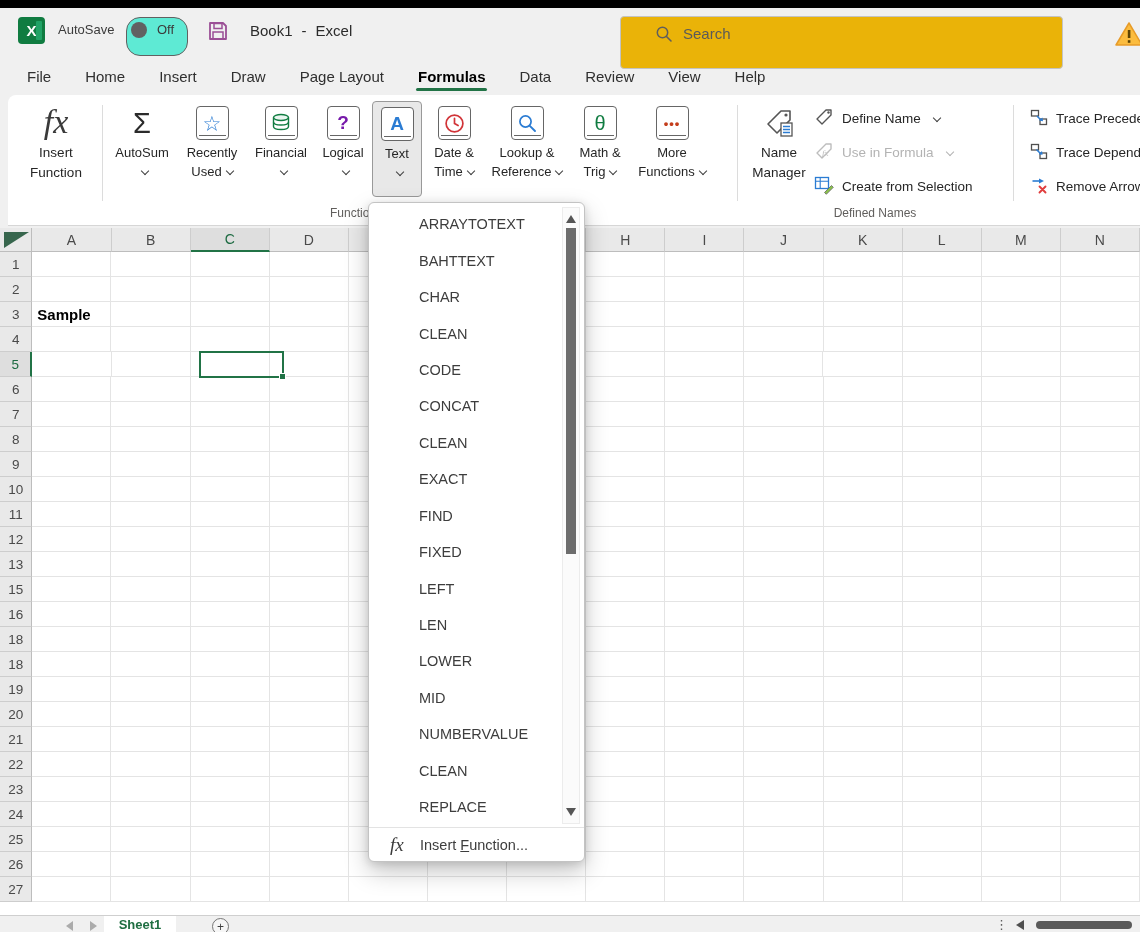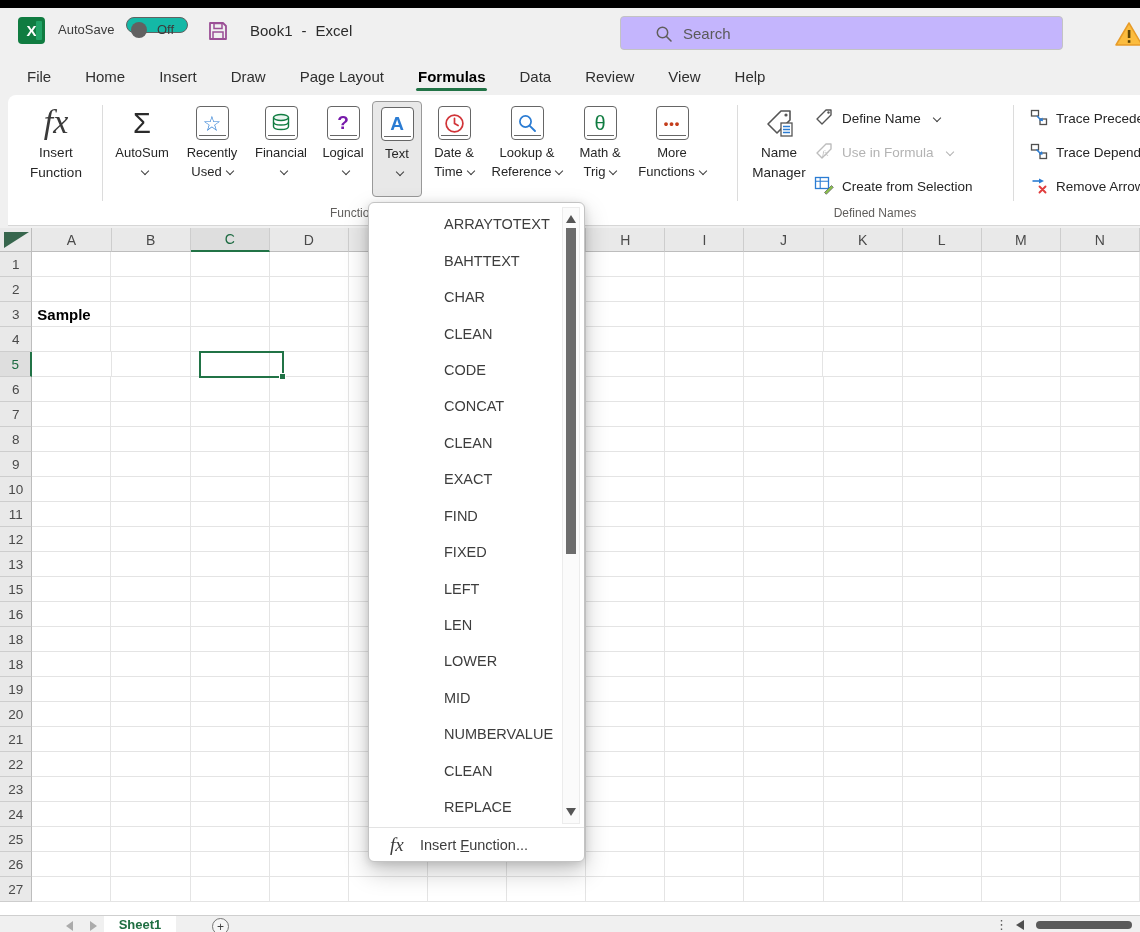--- a/index.html
+++ b/index.html
@@ -9,27 +9,27 @@
 
   
   .topstrip{position:absolute;left:0;top:0;width:1140px;height:8px;background:#000;}
 
   
   .titlebar{position:absolute;left:0;top:8px;width:1140px;height:50px;background:#f0f0f0;}
   .xlogo{position:absolute;left:18px;top:9px;width:27px;height:27px;background:#107c41;border-radius:4px;
          display:flex;align-items:center;justify-content:center;color:#fff;font-weight:bold;font-size:15px;}
   .xlogo::after{content:"";position:absolute;right:3px;top:4px;bottom:4px;width:6px;background:#21a366;border-radius:1px;}
   .autosave-label{position:absolute;left:58px;top:14px;font-size:13px;color:#3b3b3b;}
-  .toggle{position:absolute;left:126px;top:9px;width:62px;height:16px;border:1.5px solid #616161;border-radius:14px;background:#14b8a6;}
+  .toggle{position:absolute;left:126px;top:9px;width:62px;height:39px;border:1.5px solid #616161;border-radius:14px;background:#5eead4;}
   .toggle .knob{position:absolute;left:4px;top:4px;width:16px;height:16px;border-radius:50%;background:#616161;}
   .toggle .tlabel{position:absolute;left:30px;top:4px;font-size:13px;color:#3b3b3b;}
   .saveicon{position:absolute;left:206px;top:11px;}
   .doc-title{position:absolute;left:250px;top:14px;font-size:15px;color:#2b2b2b;}
   .doc-title span{margin-right:9px;}
-  .searchbox{position:absolute;left:620px;top:8px;width:443px;height:34px;background:#c4b5fd;border:1px solid #c3c3c3;
+  .searchbox{position:absolute;left:620px;top:8px;width:443px;height:53px;background:#eab308;border:1px solid #c3c3c3;
              border-radius:4px;}
   .searchbox svg{position:absolute;left:34px;top:8px;}
   .searchbox input{position:absolute;left:62px;top:1px;width:370px;height:31px;border:none;outline:none;
                    font-size:15px;font-family:inherit;color:#3b3b3b;background:transparent;}
   .searchbox input::placeholder{color:#5a5a5a;opacity:1;}
   .warnicon{position:absolute;left:1114px;top:13px;}
 
   
   .tabbar{position:absolute;left:24px;top:58px;height:37px;display:flex;gap:28px;align-items:flex-end;}
   .tab{font-size:15px;color:#2f2f2f;position:relative;padding:4px 3px 10px;cursor:default;white-space:nowrap;}
@@ -77,21 +77,21 @@
         font-size:15px;display:flex;align-items:center;padding-left:5px;overflow:visible;white-space:nowrap;}
   .cell.bold{font-weight:bold;color:#000;}
   .sel-box{position:absolute;border:2px solid #217346;background:transparent;}
   .sel-handle{position:absolute;right:-4px;bottom:-4px;width:7px;height:7px;background:#217346;border:1px solid #fff;}
 
   
   .dropdown{position:absolute;left:368px;top:202px;width:217px;height:660px;background:#fff;
             border:1px solid #c3c3c3;border-radius:6px;z-index:50;
             box-shadow:0 10px 24px rgba(0,0,0,.22),0 2px 8px rgba(0,0,0,.13);}
   .dd-list{position:absolute;left:0;top:3px;right:26px;}
-  .dd-item{height:36.45px;display:flex;align-items:center;padding-left:75px;font-size:14.5px;color:#3d3d3d;}
+  .dd-item{height:36.45px;display:flex;align-items:center;padding-left:50px;font-size:14.5px;color:#3d3d3d;}
   .dd-scroll{position:absolute;top:4px;right:4px;width:18px;height:617px;background:#fbfbfb;border:1px solid #ececec;}
   .dd-up{position:absolute;top:7px;left:3px;width:0;height:0;border-left:5px solid transparent;
          border-right:5px solid transparent;border-bottom:8px solid #565656;}
   .dd-thumb{position:absolute;top:20px;left:3px;width:10px;height:326px;background:#6d6d6d;}
   .dd-down{position:absolute;bottom:7px;left:3px;width:0;height:0;border-left:5px solid transparent;
            border-right:5px solid transparent;border-top:8px solid #565656;}
   .dd-sep{position:absolute;left:0;right:0;top:624px;height:1px;background:#e3e3e3;}
   .dd-footer{position:absolute;left:0;right:0;top:625px;height:34px;display:flex;align-items:center;}
   .dd-fx{font-family:"Liberation Serif","DejaVu Serif",serif;font-style:italic;font-size:19px;color:#3a3a3a;
          margin-left:21px;width:30px;}

